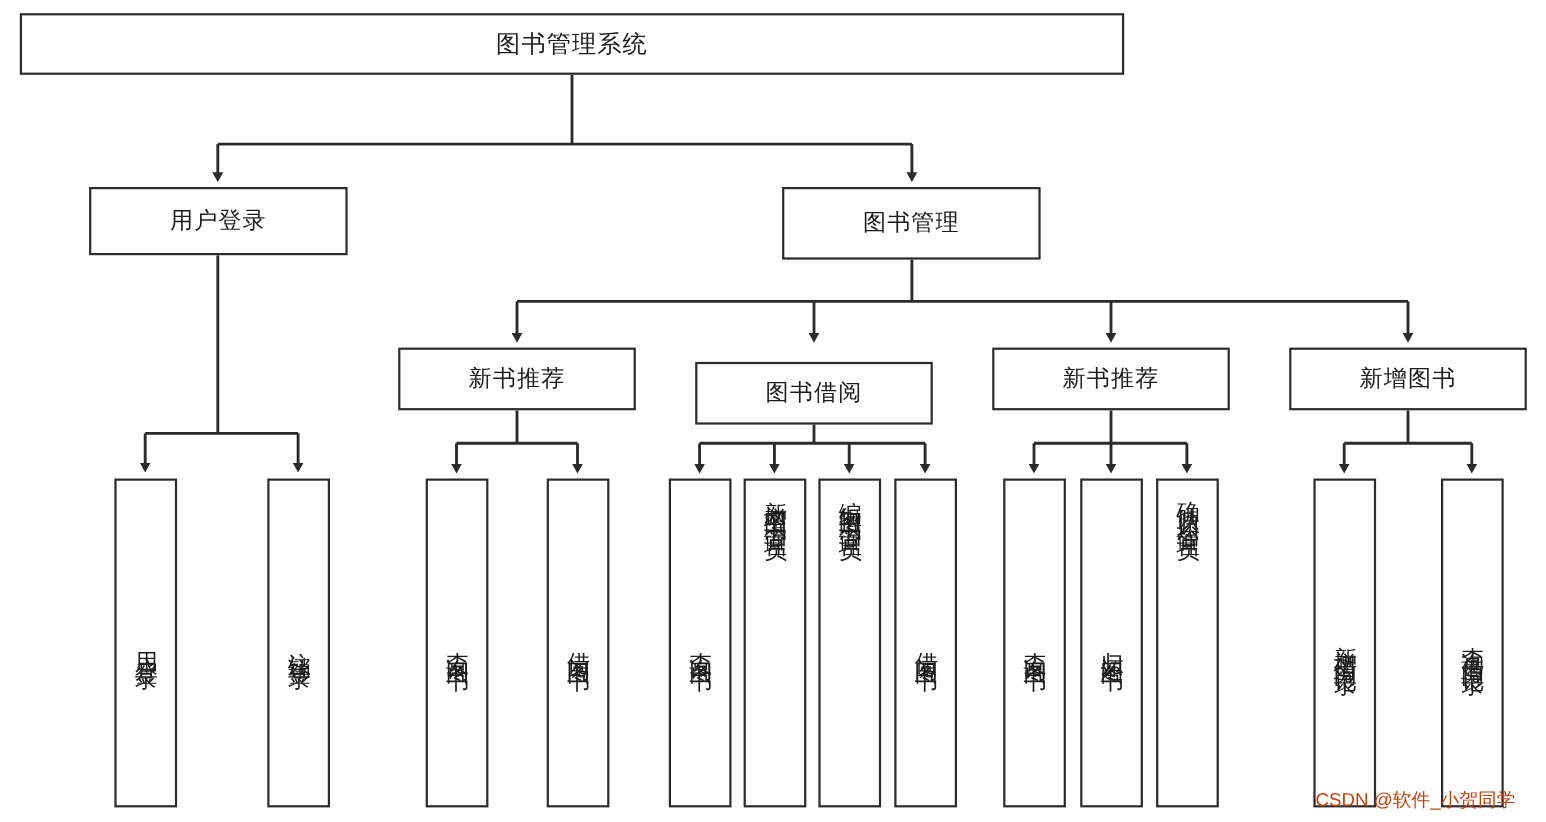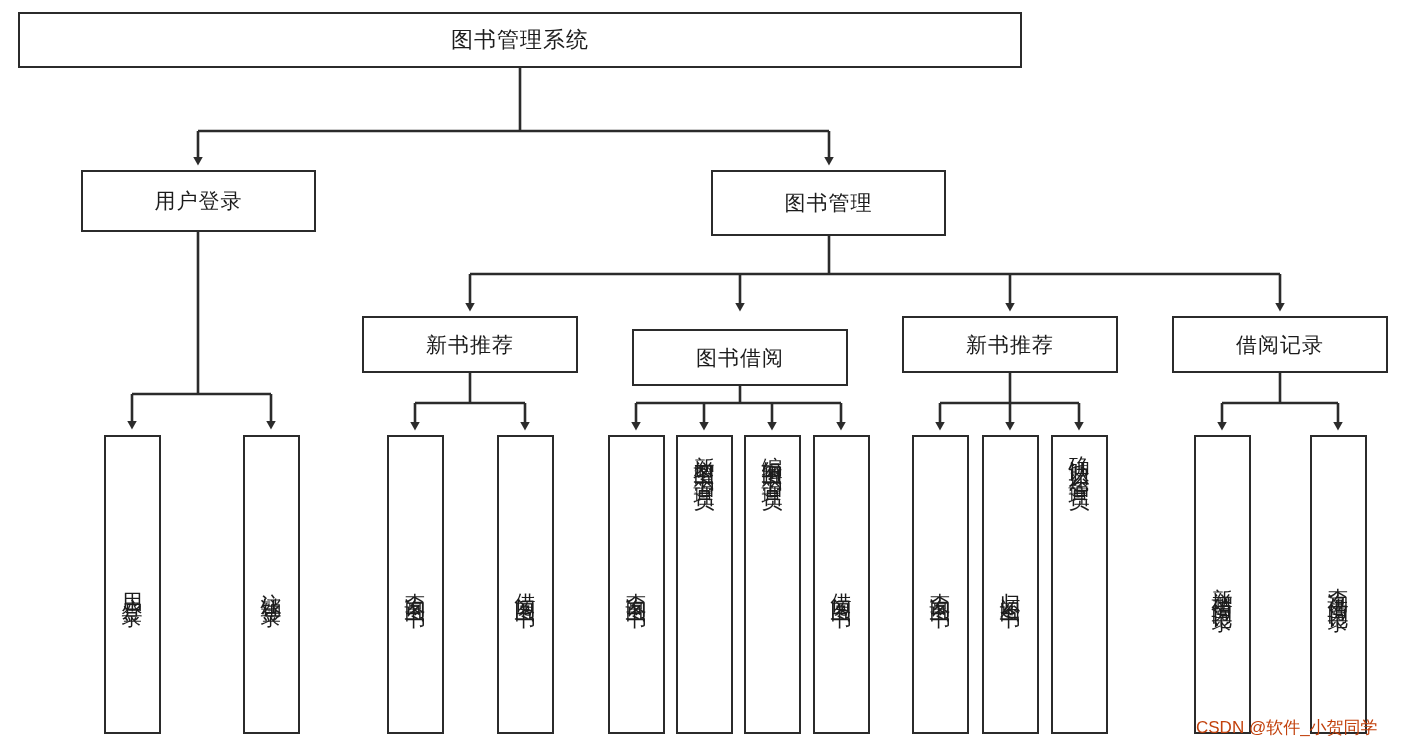--- a/index.html
+++ b/index.html
@@ -141,21 +141,21 @@
   <div class="node" style="left:362px; top:316px; width:216px; height:57px;">
     <span class="node-h">新书推荐</span>
   </div>
   <div class="node" style="left:632px; top:316px; width:216px; height:57px;margin-top:13px;">
     <span class="node-h">图书借阅</span>
   </div>
   <div class="node" style="left:902px; top:316px; width:216px; height:57px;">
     <span class="node-h">新书推荐</span>
   </div>
   <div class="node" style="left:1172px; top:316px; width:216px; height:57px;">
-    <span class="node-h">借阅记录</span>
+    <span class="node-h">新增图书</span>
   </div>
 
   <div class="node node-leaf center-v" style="left:104px; top:435px; width:57px; height:299px;">
     <span class="node-v">用户登录</span>
   </div>
   <div class="node node-leaf center-v" style="left:243px; top:435px; width:57px; height:299px;">
     <span class="node-v">注销登录</span>
   </div>
 
   <div class="node node-leaf center-v" style="left:387px; top:435px; width:57px; height:299px;">

